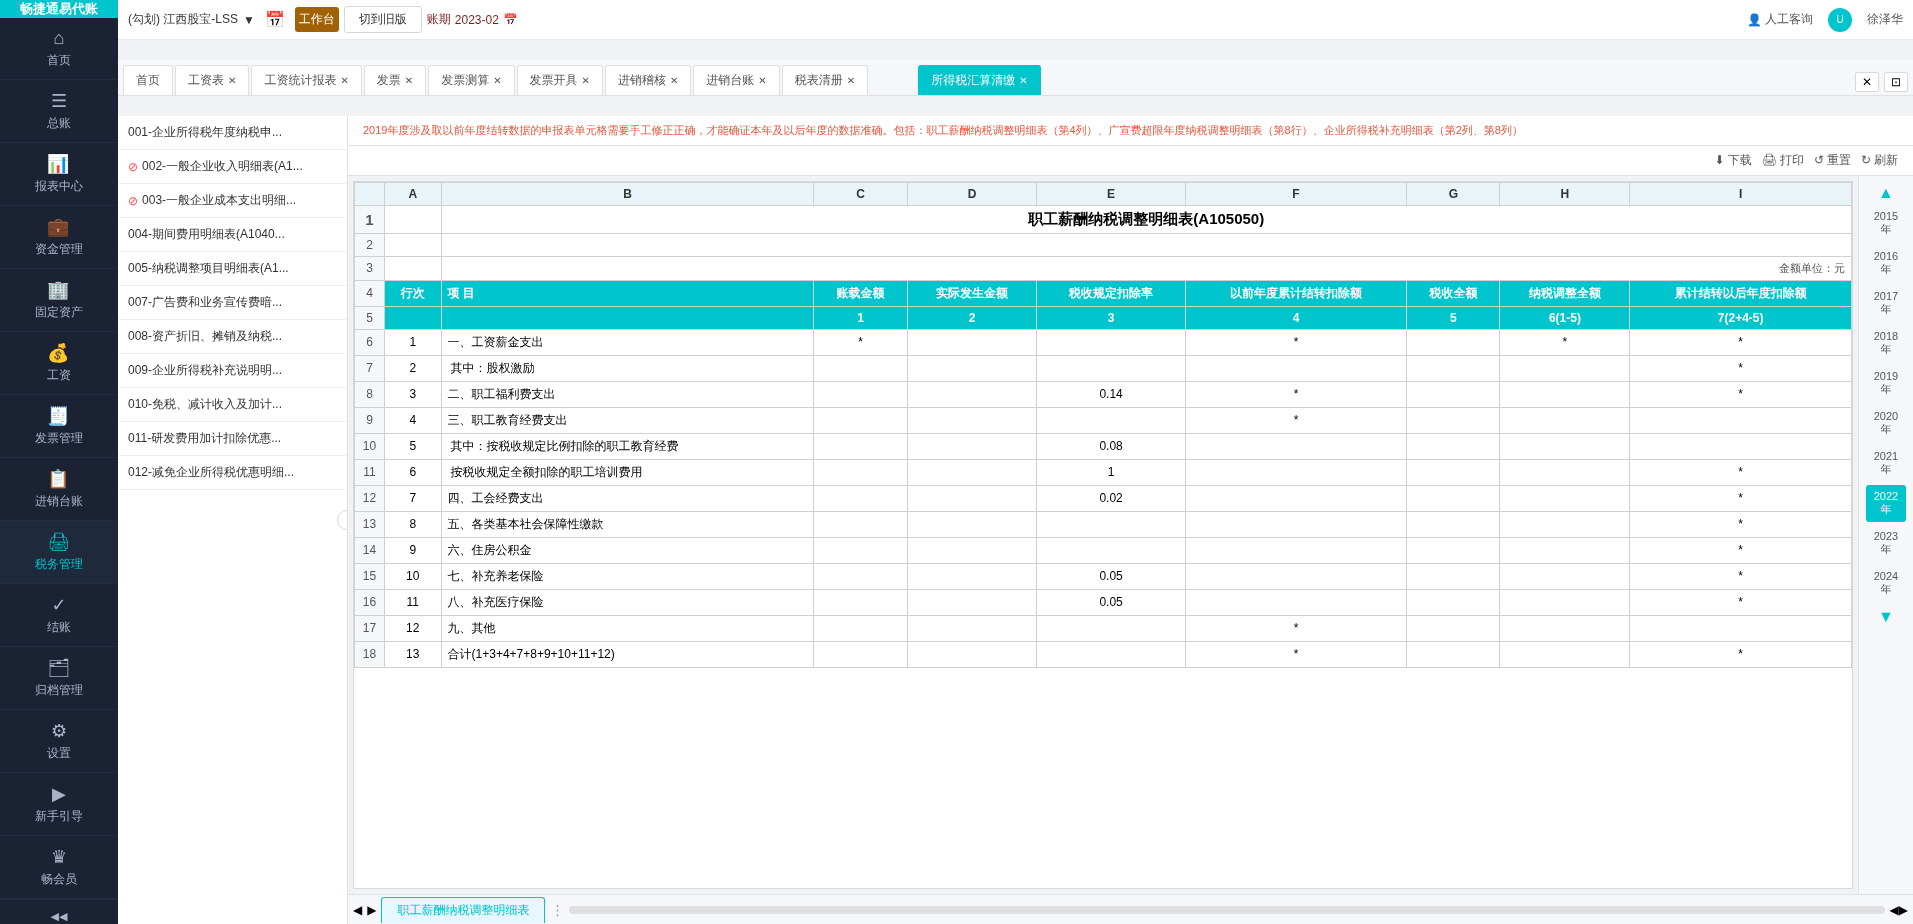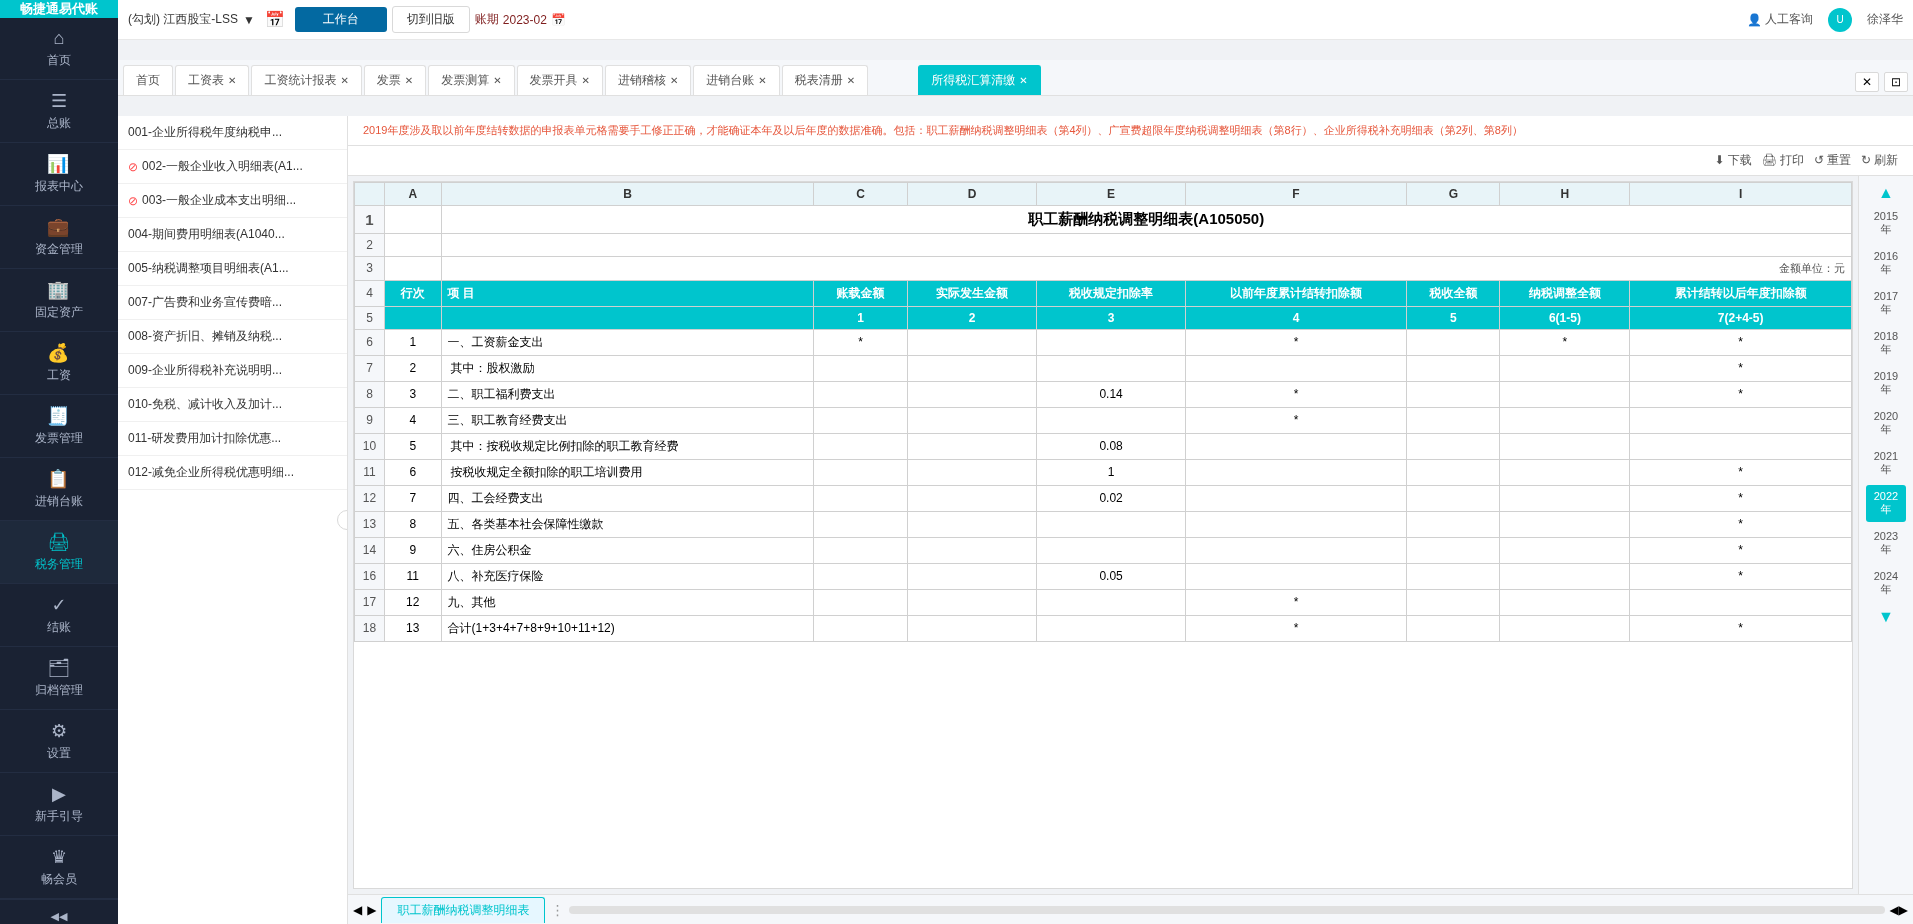--- a/index.html
+++ b/index.html
@@ -63,24 +63,24 @@
     }
     .topbar-company {
       display: flex;
       align-items: center;
       gap: 5px;
       font-size: 12px;
       color: #333;
       margin-right: 10px;
     }
     .topbar-btn {
-      background: #0369a1;
+      background: #a16207;
       color: white;
       border: none;
-      padding: 4px 28px;
+      padding: 4px 4px;
       border-radius: 3px;
       font-size: 12px;
       cursor: pointer;
       margin-right: 5px;
     }
     .topbar-btn-outline {
       background: #fff;
       color: #333;
       border: 1px solid #d9d9d9;
       padding: 4px 14px;
@@ -723,20 +723,32 @@
               <td class="item-col">六、住房公积金</td>
               <td></td>
               <td></td>
               <td></td>
               <td></td>
               <td></td>
               <td></td>
               <td>*</td>
             </tr>
             <tr>
+              <td class="row-header">15</td>
+              <td>10</td>
+              <td class="item-col">七、补充养老保险</td>
+              <td></td>
+              <td></td>
+              <td>0.05</td>
+              <td></td>
+              <td></td>
+              <td></td>
+              <td>*</td>
+            </tr>
+            <tr>
               <td class="row-header">16</td>
               <td>11</td>
               <td class="item-col">八、补充医疗保险</td>
               <td></td>
               <td></td>
               <td>0.05</td>
               <td></td>
               <td></td>
               <td></td>
               <td>*</td>

